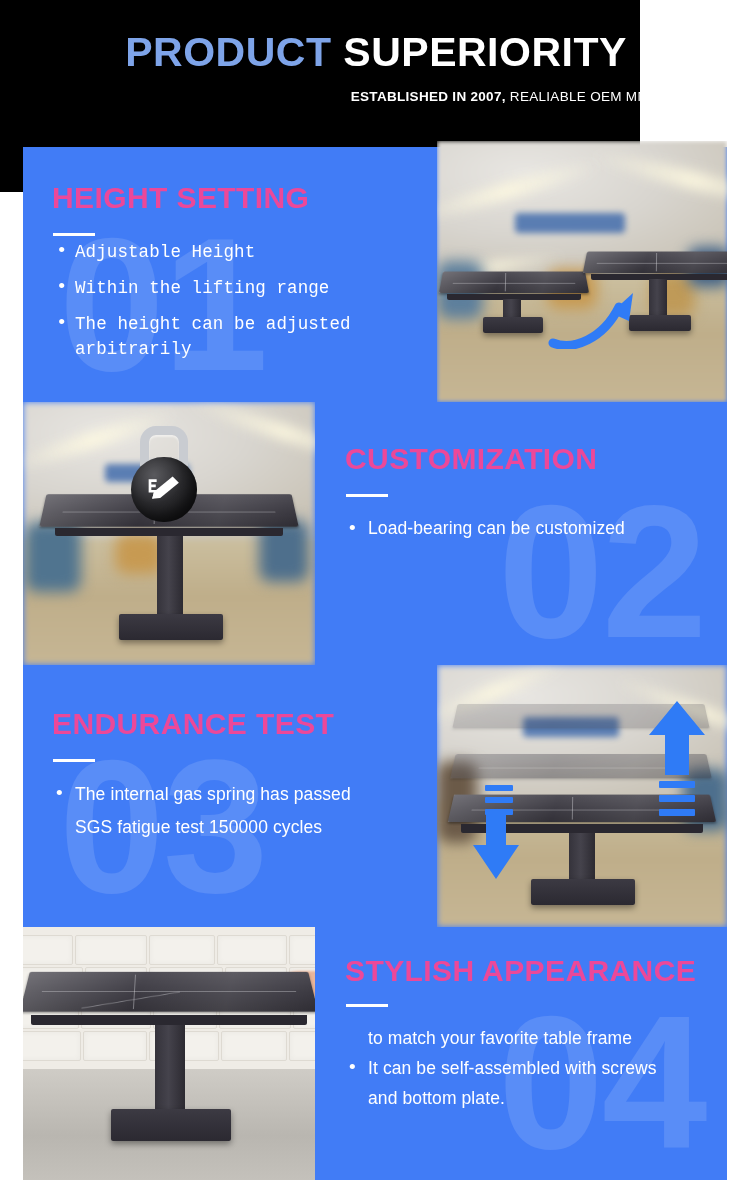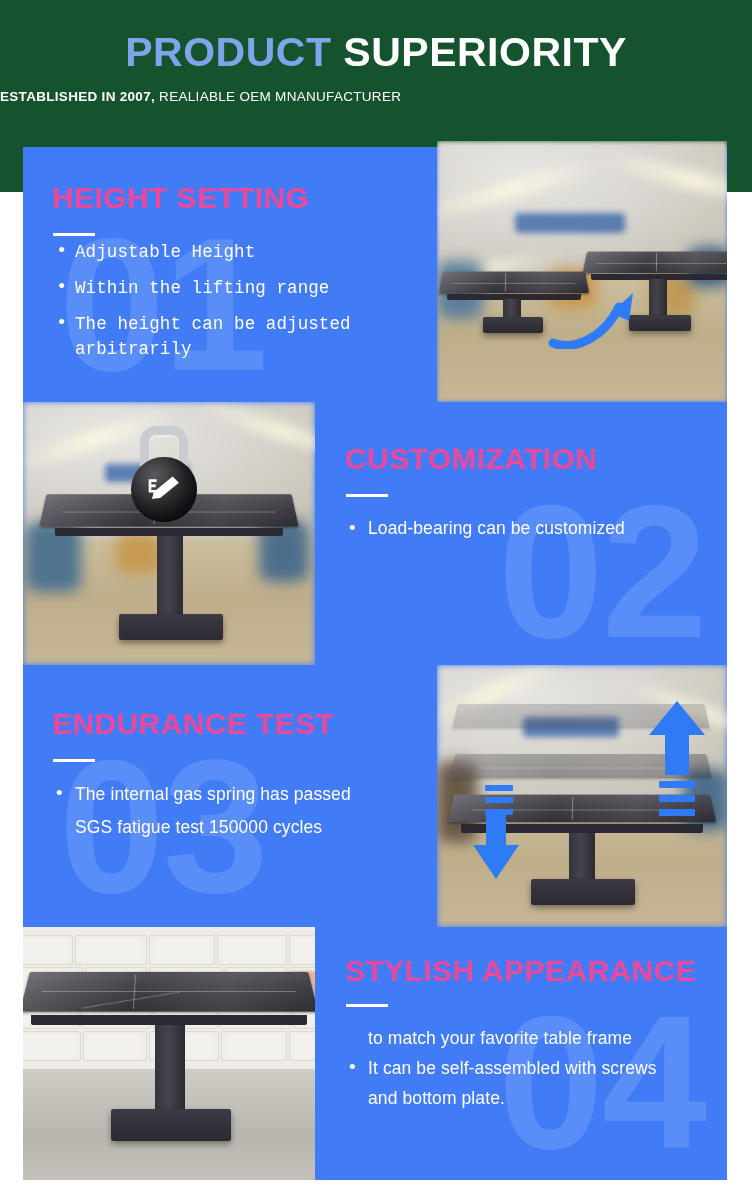--- a/index.html
+++ b/index.html
@@ -7,34 +7,34 @@
     width: 752px; height: 1189px;
     background: #ffffff;
     font-family: "Liberation Sans", sans-serif;
     overflow: hidden;
     position: relative;
   }
   .page { position: relative; width: 752px; height: 1189px; background:#fff; }
 
   
   .header {
-    position: absolute; left:0; top:0; width:752px; height:192px;
-    background:#14532d;
+    position: absolute; left:0; top:0; width:640px; height:192px;
+    background:#000000;
   }
   .header-title {
     position:absolute; left:0; top:32px; width:752px;
     text-align:center; font-size:41px; font-weight:bold;
     letter-spacing:0.5px; line-height:1;
     font-family:"Liberation Sans", sans-serif;
   }
   .title-light { color:#7ea4e9; }
   .title-white { color:#ffffff; }
   .header-sub {
     position:absolute; left:0; top:89px; width:752px;
-    text-align:left; font-size:13.5px; color:#ffffff;
+    text-align:right; font-size:13.5px; color:#ffffff;
     letter-spacing:0.3px;
   }
   .sub-bold { font-weight:bold; }
   .sub-reg { font-weight:normal; }
 
   
   .panel {
     position:absolute; background:#417cf6; overflow:hidden;
   }
   .imgbox { position:absolute; overflow:hidden; }

